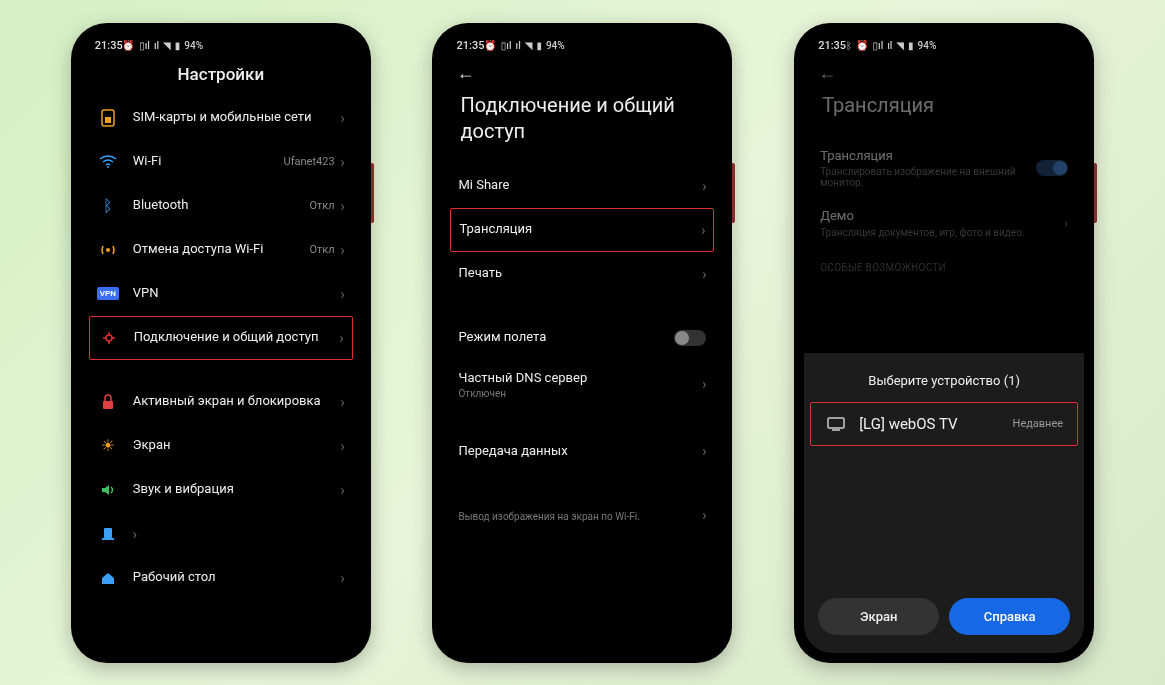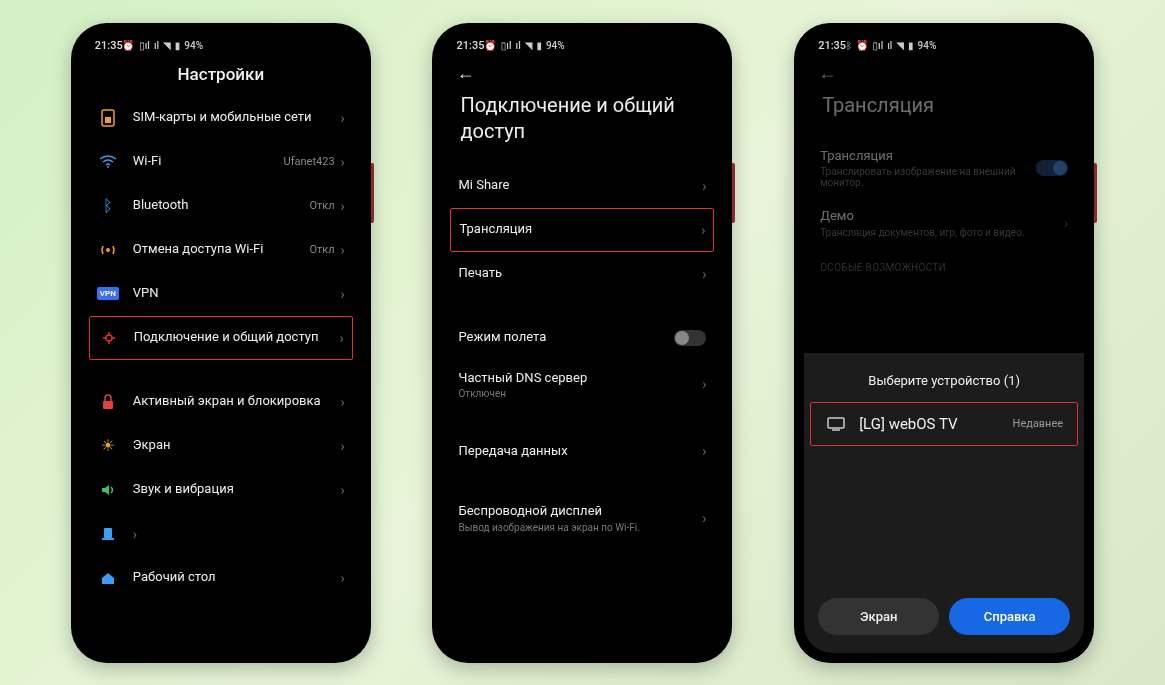--- a/index.html
+++ b/index.html
@@ -360,21 +360,20 @@
       <div class="spacer"></div>
       <div class="row">
         <div class="content">
             <span class="label">Передача данных</span>
           </div>
         <span class="chevron">›</span>
       </div>
       <div class="spacer"></div>
       <div class="row">
         <div class="content">
-          <span class="label">Беспроводной дисплей</span>
           <span class="sub">Вывод изображения на экран по Wi-Fi.</span>
         </div>
         <span class="chevron">›</span>
       </div>
     </div>
   </div>
 </div>
 
 <div class="phone">
   <div class="screen">

